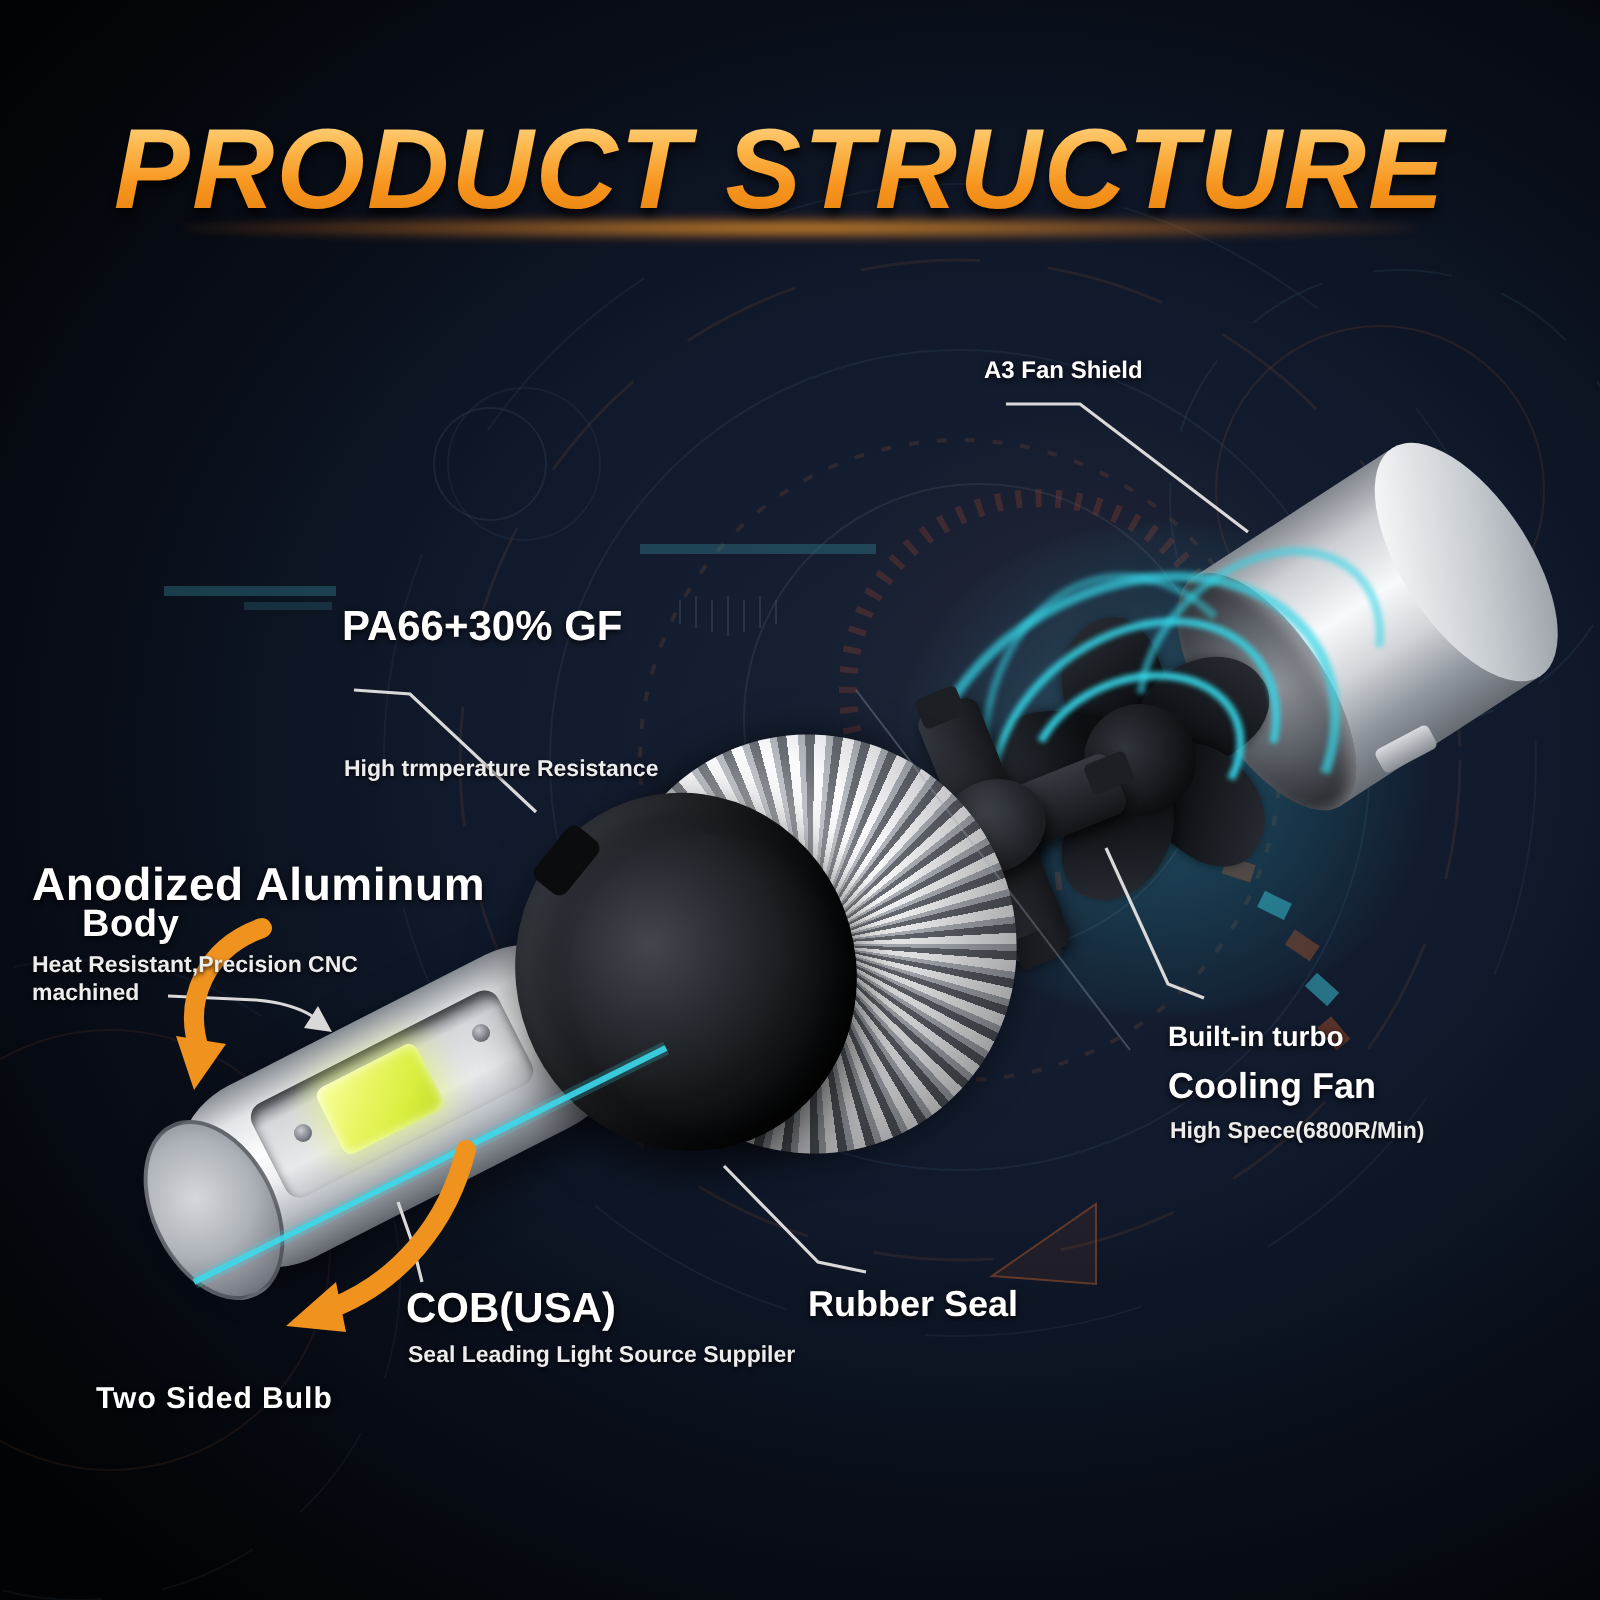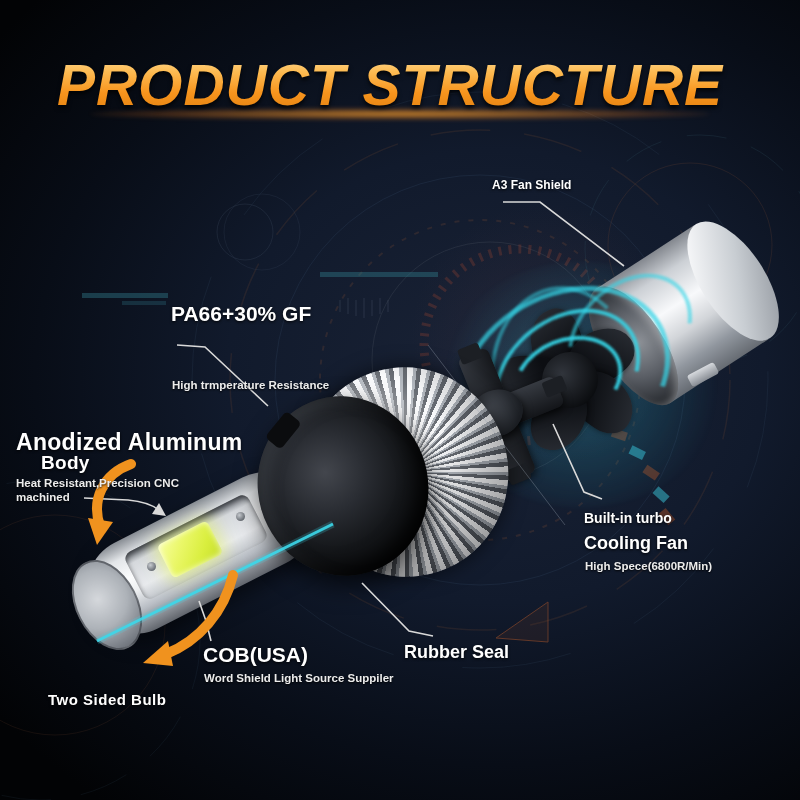--- a/index.html
+++ b/index.html
@@ -241,17 +241,17 @@
   <div class="lbl" id="lbl-pa66">PA66+30% GF</div>
   <div class="sub" id="sub-pa66">High trmperature Resistance</div>
   <div class="lbl" id="lbl-body1">Anodized Aluminum</div>
   <div class="lbl" id="lbl-body2">Body</div>
   <div class="sub" id="sub-body1">Heat Resistant,Precision CNC</div>
   <div class="sub" id="sub-body2">machined</div>
   <div class="lbl" id="lbl-fan1">Built-in turbo</div>
   <div class="lbl" id="lbl-fan2">Cooling Fan</div>
   <div class="sub" id="sub-fan">High Spece(6800R/Min)</div>
   <div class="lbl" id="lbl-cob">COB(USA)</div>
-  <div class="sub" id="sub-cob">Word Shield Light Source Suppiler</div>
+  <div class="sub" id="sub-cob">Seal Leading Light Source Suppiler</div>
   <div class="lbl" id="lbl-rubber">Rubber Seal</div>
   <div class="lbl" id="lbl-twosided">Two Sided Bulb</div>
 
 </div>
 
 </body></html>

